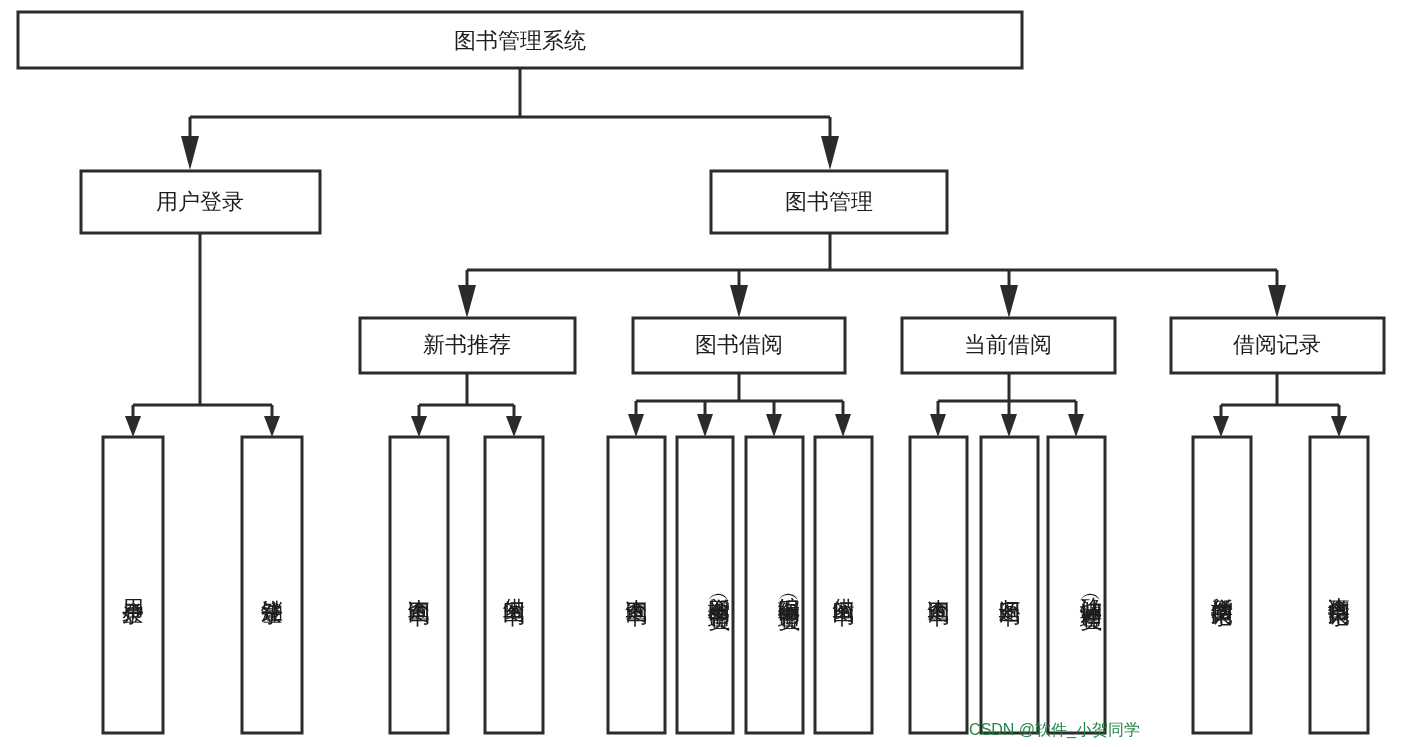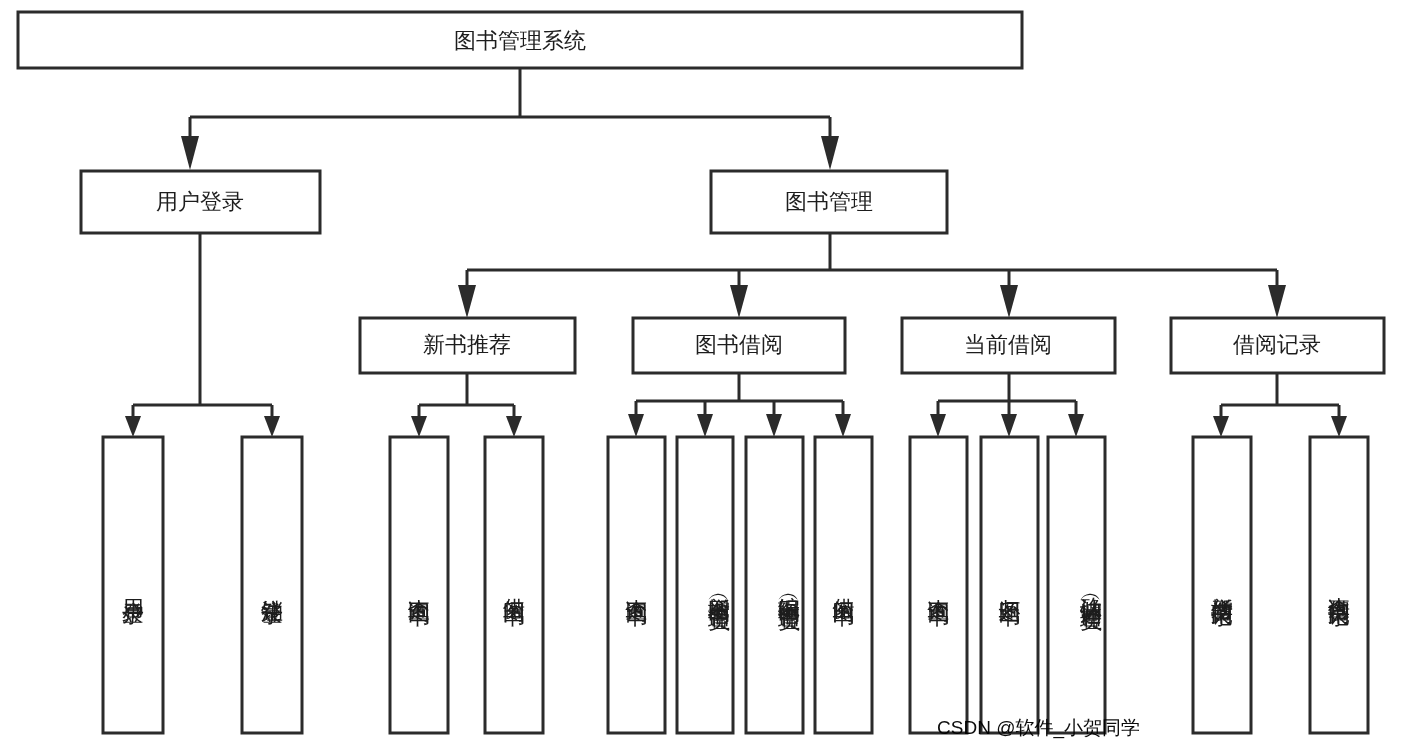--- a/index.html
+++ b/index.html
@@ -58,22 +58,22 @@
     color: #1d1d1d;
     white-space: nowrap;
     text-align: center;
     pointer-events: none;
   }
   .watermark {
     position: absolute;
     right: 12px;
     bottom: 6px;
     font-family: "Liberation Sans", "DejaVu Sans", sans-serif;
-    font-size: 19px;
-    color: #000000;
+    font-size: 16px;
+    color: #15803d;
     opacity: 0.95;
     white-space: nowrap;
     pointer-events: none;
   }
 </style>
 </head>
 <body>
 
 <div id="diagram-root">
 

